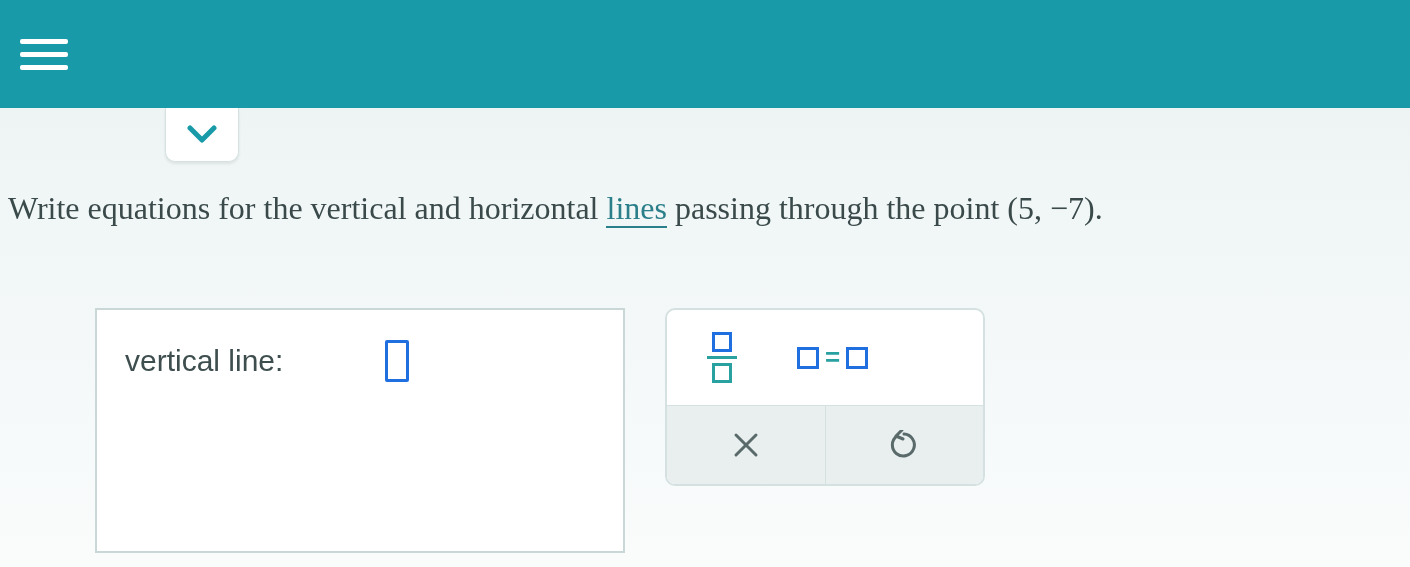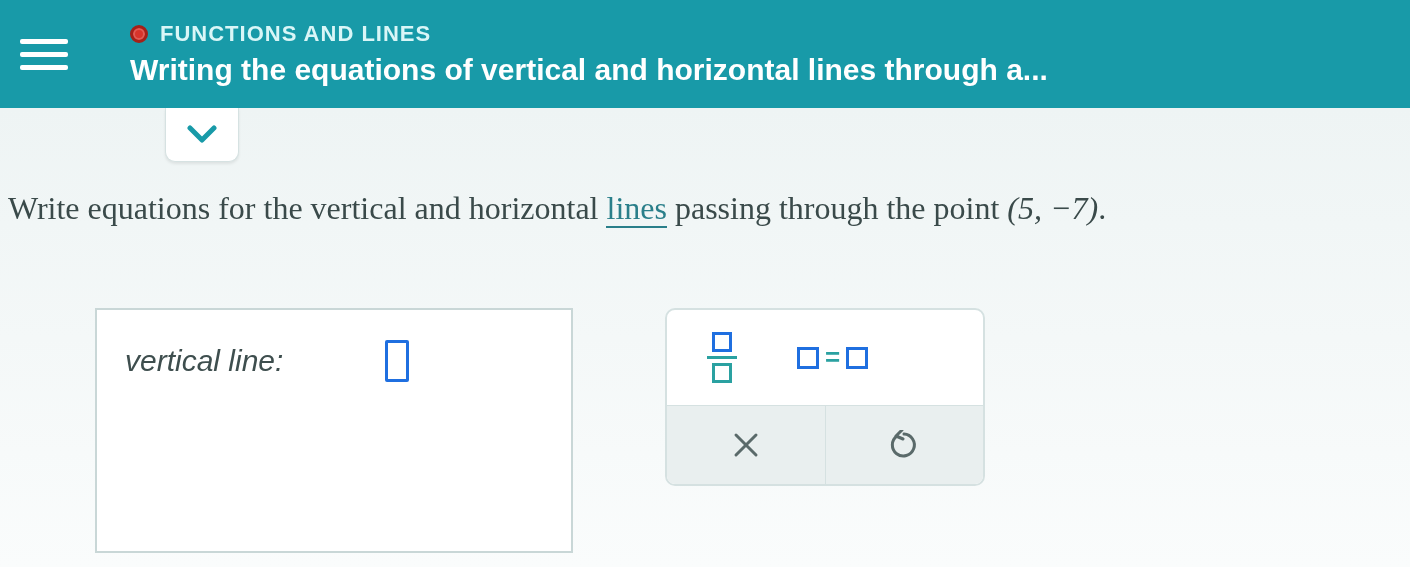--- a/index.html
+++ b/index.html
@@ -29,28 +29,27 @@
     background:#fff;
     display:flex; align-items:center; justify-content:center;
     cursor:pointer;
     box-shadow: 0 2px 3px rgba(0,0,0,.08);
   }
   .prompt {
     position:absolute; left:8px; top:82px; right:10px;
     font-size:32px; color:#3a4a4a; font-family: Georgia, 'Times New Roman', serif;
   }
   .prompt .link { color:#2a7f8a; text-decoration: none; border-bottom:2px solid #2a7f8a; padding-bottom:0px;margin-top:17px;}
-  .prompt .point { font-family: Georgia, 'Times New Roman', serif; font-style: italic; }
+  .prompt .point { font-family: Georgia, 'Times New Roman', serif; }
   .answer-box {
     position:absolute; left:95px; top:200px;
-    width:478px; height:245px;
+    width:530px; height:245px;
     border:2px solid #c9d7d7;
     background:#fff;
     padding: 30px 28px;
-    font-style: italic;
   }
   .ans-row { display:flex; align-items:center; margin-bottom:48px; }
   .ans-label { font-size:30px; color:#3e4e4e; width:260px;}
   .blank {
     width:24px; height:42px; border:3px solid #1f6fe0; border-radius:2px;
   }
   .keypad {
     position:absolute; left:665px; top:200px;
     width:320px;
     border:2px solid #d5e1e1; border-radius:10px;
@@ -79,27 +78,20 @@
   .kp-btn + .kp-btn { border-left:1px solid #d5e1e1;}
 </style>
 </head>
 <body>
 
 <div class="header">
   <div class="hamburger">
     <span></span>
       <span></span>
       <span></span>
-  </div>
-  <div class="header-text">
-    <div class="cat-row">
-      <div class="red-dot"></div>
-      <span>FUNCTIONS AND LINES</span>
-    </div>
-    <div class="title-row">Writing the equations of vertical and horizontal lines through a...</div>
   </div>
 </div>
 
 <div class="content">
 
   <div class="chevron-tab">
     <svg width="30" height="22" viewBox="0 0 30 22">
       <polyline points="3,4 15,16 27,4" fill="none" stroke="#189aa8" stroke-width="5" stroke-linecap="round" stroke-linejoin="round"></polyline>
     </svg>
   </div>

